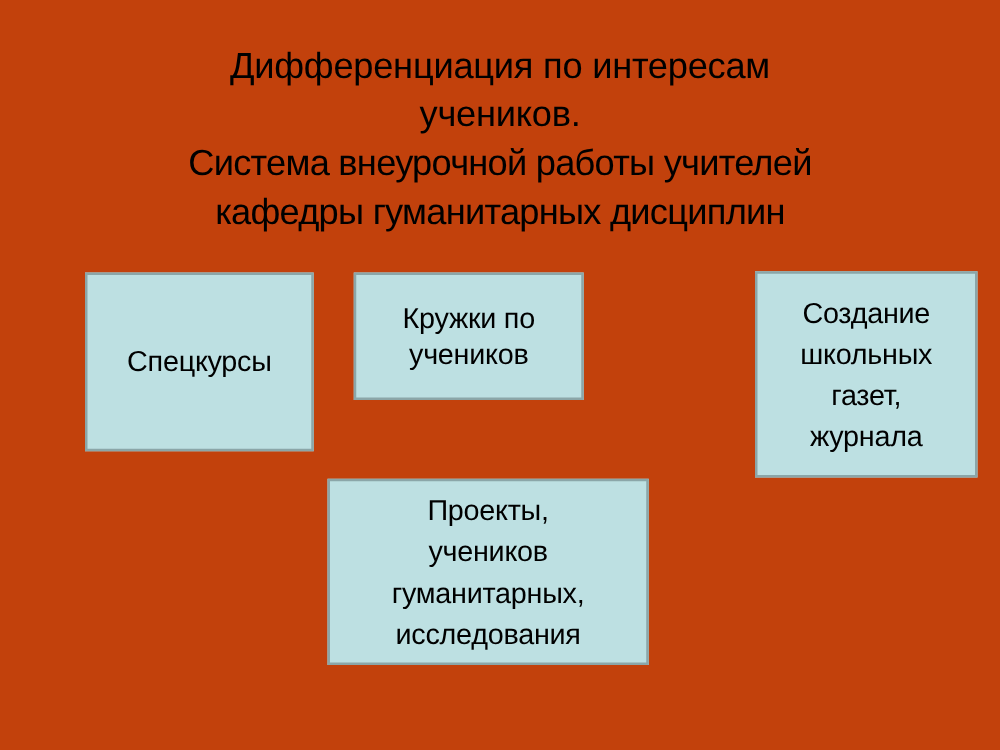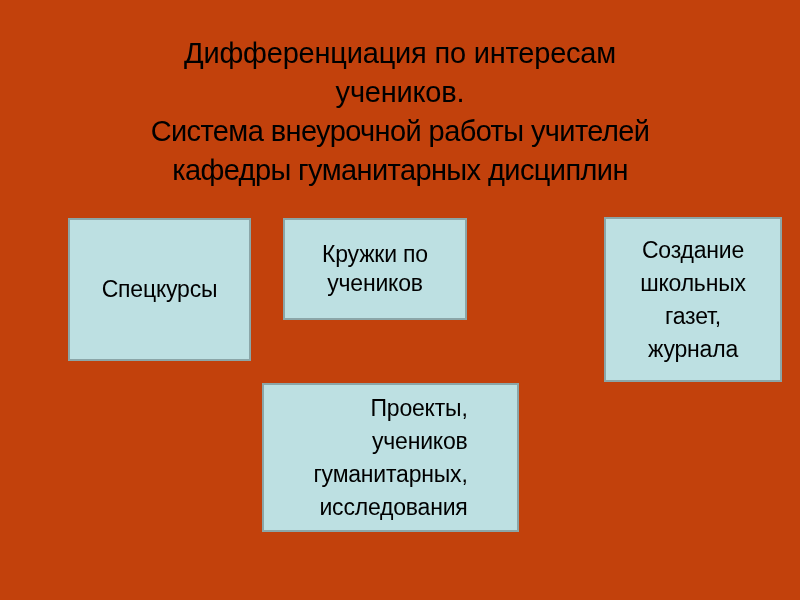--- a/index.html
+++ b/index.html
@@ -65,21 +65,21 @@
     padding: 0 6px;
     letter-spacing: -0.2px;
   }
 
   #box-speckursy   { left: 24px;  top: 218px; width: 183px; height: 143px; margin-left: 44px; }
   #box-kruzhki     { left: 283px; top: 218px; width: 184px; height: 102px; }
   #box-gazety      { left: 592px; top: 217px; width: 178px; height: 165px; margin-left: 12px; }
   #box-proekty     { left: 262px; top: 383px; width: 257px; height: 149px; }
 
   #box-gazety .box-label  { line-height: 33px; }
-  #box-proekty .box-label { line-height: 33px; text-align: right; }
+  #box-proekty .box-label { line-height: 33px; }
 </style>
 </head>
 <body>
 
 <div id="slide">
 
   <div id="title-block">
     <span class="title-line">Дифференциация по интересам</span>
     <span class="title-line">учеников.</span>
     <span class="title-line tight">Система внеурочной работы учителей</span>

